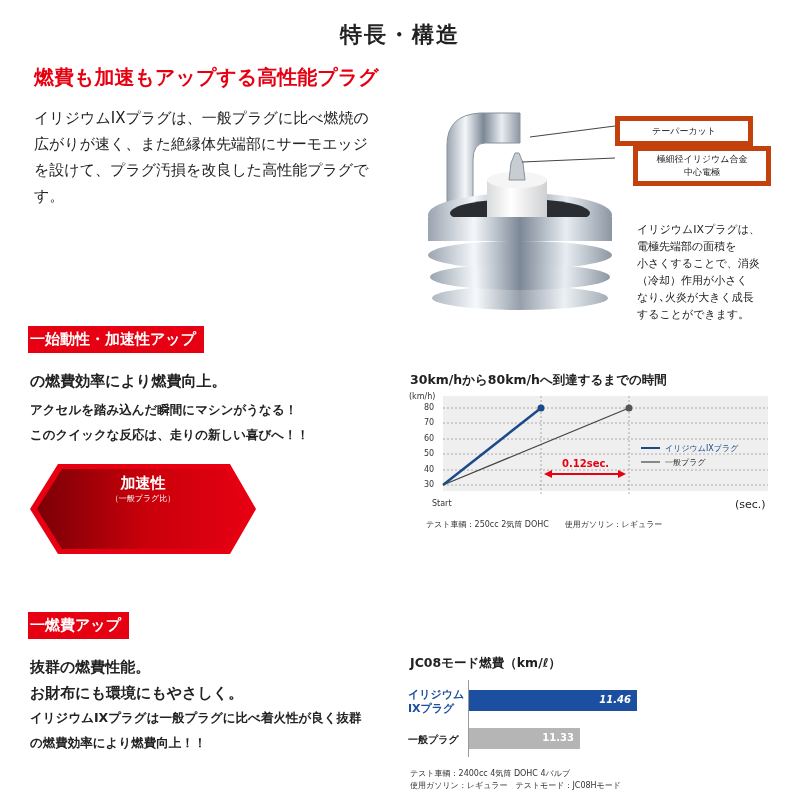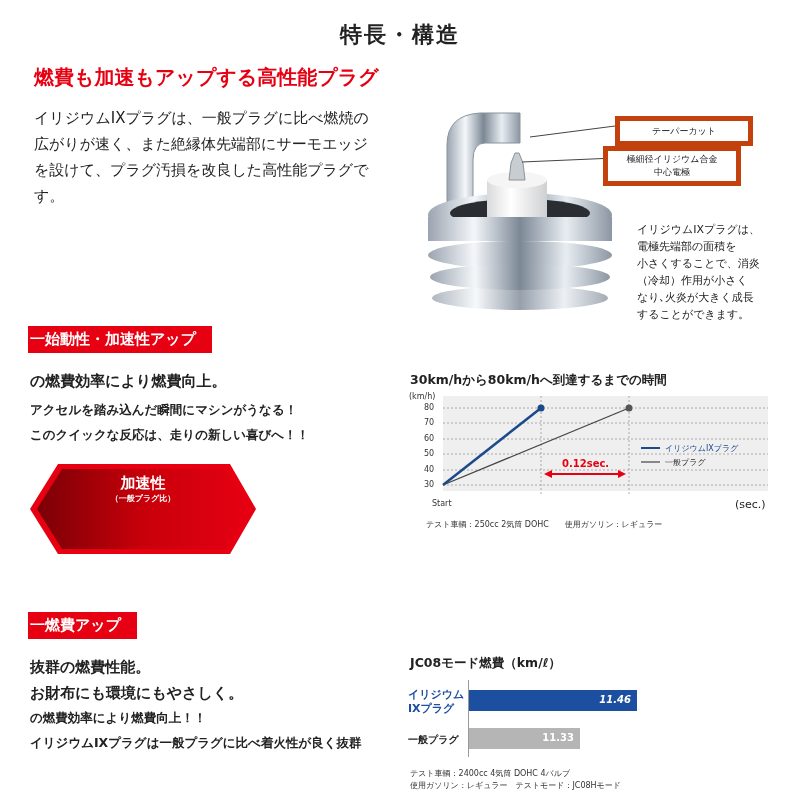--- a/index.html
+++ b/index.html
@@ -1,21 +1,21 @@
 <!DOCTYPE html>
 <html><head>
 <meta charset="utf-8">
 <style>
   html,body{margin:0;padding:0;background:#fff;}
   body{width:800px;height:800px;position:relative;overflow:hidden;font-family:"DejaVu Sans",sans-serif;color:#222;}
   .abs{position:absolute;}
   .page-title{left:0;top:20px;width:800px;text-align:center;font-size:22px;font-weight:bold;letter-spacing:2px;}
   .headline{left:34px;top:64px;font-size:20px;font-weight:bold;color:#e60012;white-space:nowrap;}
   .intro{left:34px;top:105px;width:345px;font-size:15px;line-height:26px;}
-  .section-label{background:#e60012;color:#fff;font-size:15px;font-weight:bold;padding:4px 16px 4px 2px;white-space:nowrap;}
+  .section-label{background:#e60012;color:#fff;font-size:15px;font-weight:bold;padding:4px 8px 4px 2px;white-space:nowrap;}
   .lead{font-size:15px;font-weight:bold;line-height:26px;}
   .body-sm{font-size:12.5px;font-weight:bold;line-height:25px;}
   
   .plug{left:425px;top:105px;width:200px;height:215px;}
   .callout{border:5px solid #c2410c;background:#fff;font-size:9px;text-align:center;display:flex;align-items:center;justify-content:center;line-height:13px;}
   .plug-note{left:637px;top:221px;width:140px;font-size:11px;line-height:17px;}
   
   .badge{left:30px;top:464px;width:226px;height:90px;}
   .badge-text{position:absolute;left:0;top:0;width:226px;height:90px;text-align:center;color:#fff;}
   
@@ -60,21 +60,21 @@
     <ellipse cx="95" cy="150" rx="92" ry="14" fill="url(#metal)"></ellipse>
     <ellipse cx="95" cy="172" rx="90" ry="13" fill="url(#metal)"></ellipse>
     <ellipse cx="95" cy="193" rx="88" ry="12" fill="url(#metal)" opacity="0.8"></ellipse>
   </svg>
 </div>
 <svg class="abs" style="left:0;top:0;width:800px;height:800px;pointer-events:none;">
   <line x1="530" y1="137" x2="615" y2="126" stroke="#444" stroke-width="1"></line>
   <line x1="522" y1="162" x2="615" y2="158" stroke="#444" stroke-width="1"></line>
 </svg>
 <div class="abs callout" style="left:615px;top:116px;width:128px;height:20px;">テーパーカット</div>
-<div class="abs callout" style="left:603px;top:146px;width:128px;height:30px;flex-direction:column;">
+<div class="abs callout" style="left:633px;top:146px;width:128px;height:30px;flex-direction:column;">
   <div>極細径イリジウム合金</div>
   <div>中心電極</div>
 </div>
 <div class="abs plug-note">
   <div>イリジウムIXプラグは、</div>
   <div>電極先端部の面積を</div>
   <div>小さくすることで、消炎</div>
   <div>（冷却）作用が小さく</div>
   <div>なり､火炎が大きく成長</div>
   <div>することができます。</div>
@@ -94,21 +94,21 @@
         <stop offset="0" stop-color="#7a0006"></stop>
         <stop offset="0.5" stop-color="#c8000a"></stop>
         <stop offset="1" stop-color="#e60012"></stop>
       </linearGradient>
     </defs>
     <polygon points="28,0 200,0 226,45 200,90 28,90 0,45" fill="#e60012"></polygon>
     <polygon points="32,5 196,5 220,45 196,85 32,85 7,45" fill="url(#badgeGrad)"></polygon>
   </svg>
   <div class="badge-text">
     <div style="font-size:15px;font-weight:bold;margin-top:10px;">加速性</div>
-    <div style="font-size:8px;font-weight:bold;">（一般プラグ比）</div>
+    <div style="font-size:8px;font-weight:normal;">（一般プラグ比）</div>
   </div>
 </div>
 
 <div class="abs chart-title" style="left:410px;top:372px;">30km/hから80km/hへ到達するまでの時間</div>
 <div class="abs" style="left:405px;top:390px;width:370px;height:130px;">
   <svg width="370" height="130" viewBox="0 0 370 130">
     <rect x="38" y="6" width="325" height="95" fill="#efefef"></rect>
     <g stroke="#999" stroke-dasharray="2,2" stroke-width="0.8">
       <line x1="38" y1="18" x2="363" y2="18"></line>
         <line x1="38" y1="33" x2="363" y2="33"></line>
@@ -143,22 +143,22 @@
   <div class="abs tiny" style="left:260px;top:67px;">一般プラグ</div>
 </div>
 <div class="abs tiny" style="left:426px;top:519px;">テスト車輌：250cc 2気筒 DOHC　　使用ガソリン：レギュラー</div>
 
 <div class="abs section-label" style="left:28px;top:612px;">一燃費アップ</div>
 <div class="abs lead" style="left:30px;top:654px;">
   <div>抜群の燃費性能。</div>
   <div>お財布にも環境にもやさしく。</div>
 </div>
 <div class="abs body-sm" style="left:30px;top:705px;">
+  <div>イリジウムIXプラグは一般プラグに比べ着火性が良く抜群</div>
   <div>の燃費効率により燃費向上！！</div>
-  <div>イリジウムIXプラグは一般プラグに比べ着火性が良く抜群</div>
 </div>
 
 <div class="abs chart-title" style="left:410px;top:655px;">JC08モード燃費（km/ℓ）</div>
 <div class="abs" style="left:468px;top:680px;width:1px;height:77px;background:#999;"></div>
 <div class="abs" style="left:408px;top:688px;font-size:11px;font-weight:bold;color:#1c4fa0;line-height:14px;">
   <div>イリジウム</div>
   <div>IXプラグ</div>
 </div>
 <div class="abs" style="left:469px;top:690px;width:168px;height:21px;background:#1c4fa0;font-style:italic;">
   <span class="abs" style="right:6px;top:4px;color:#fff;font-size:10px;font-weight:bold;">11.46</span>

